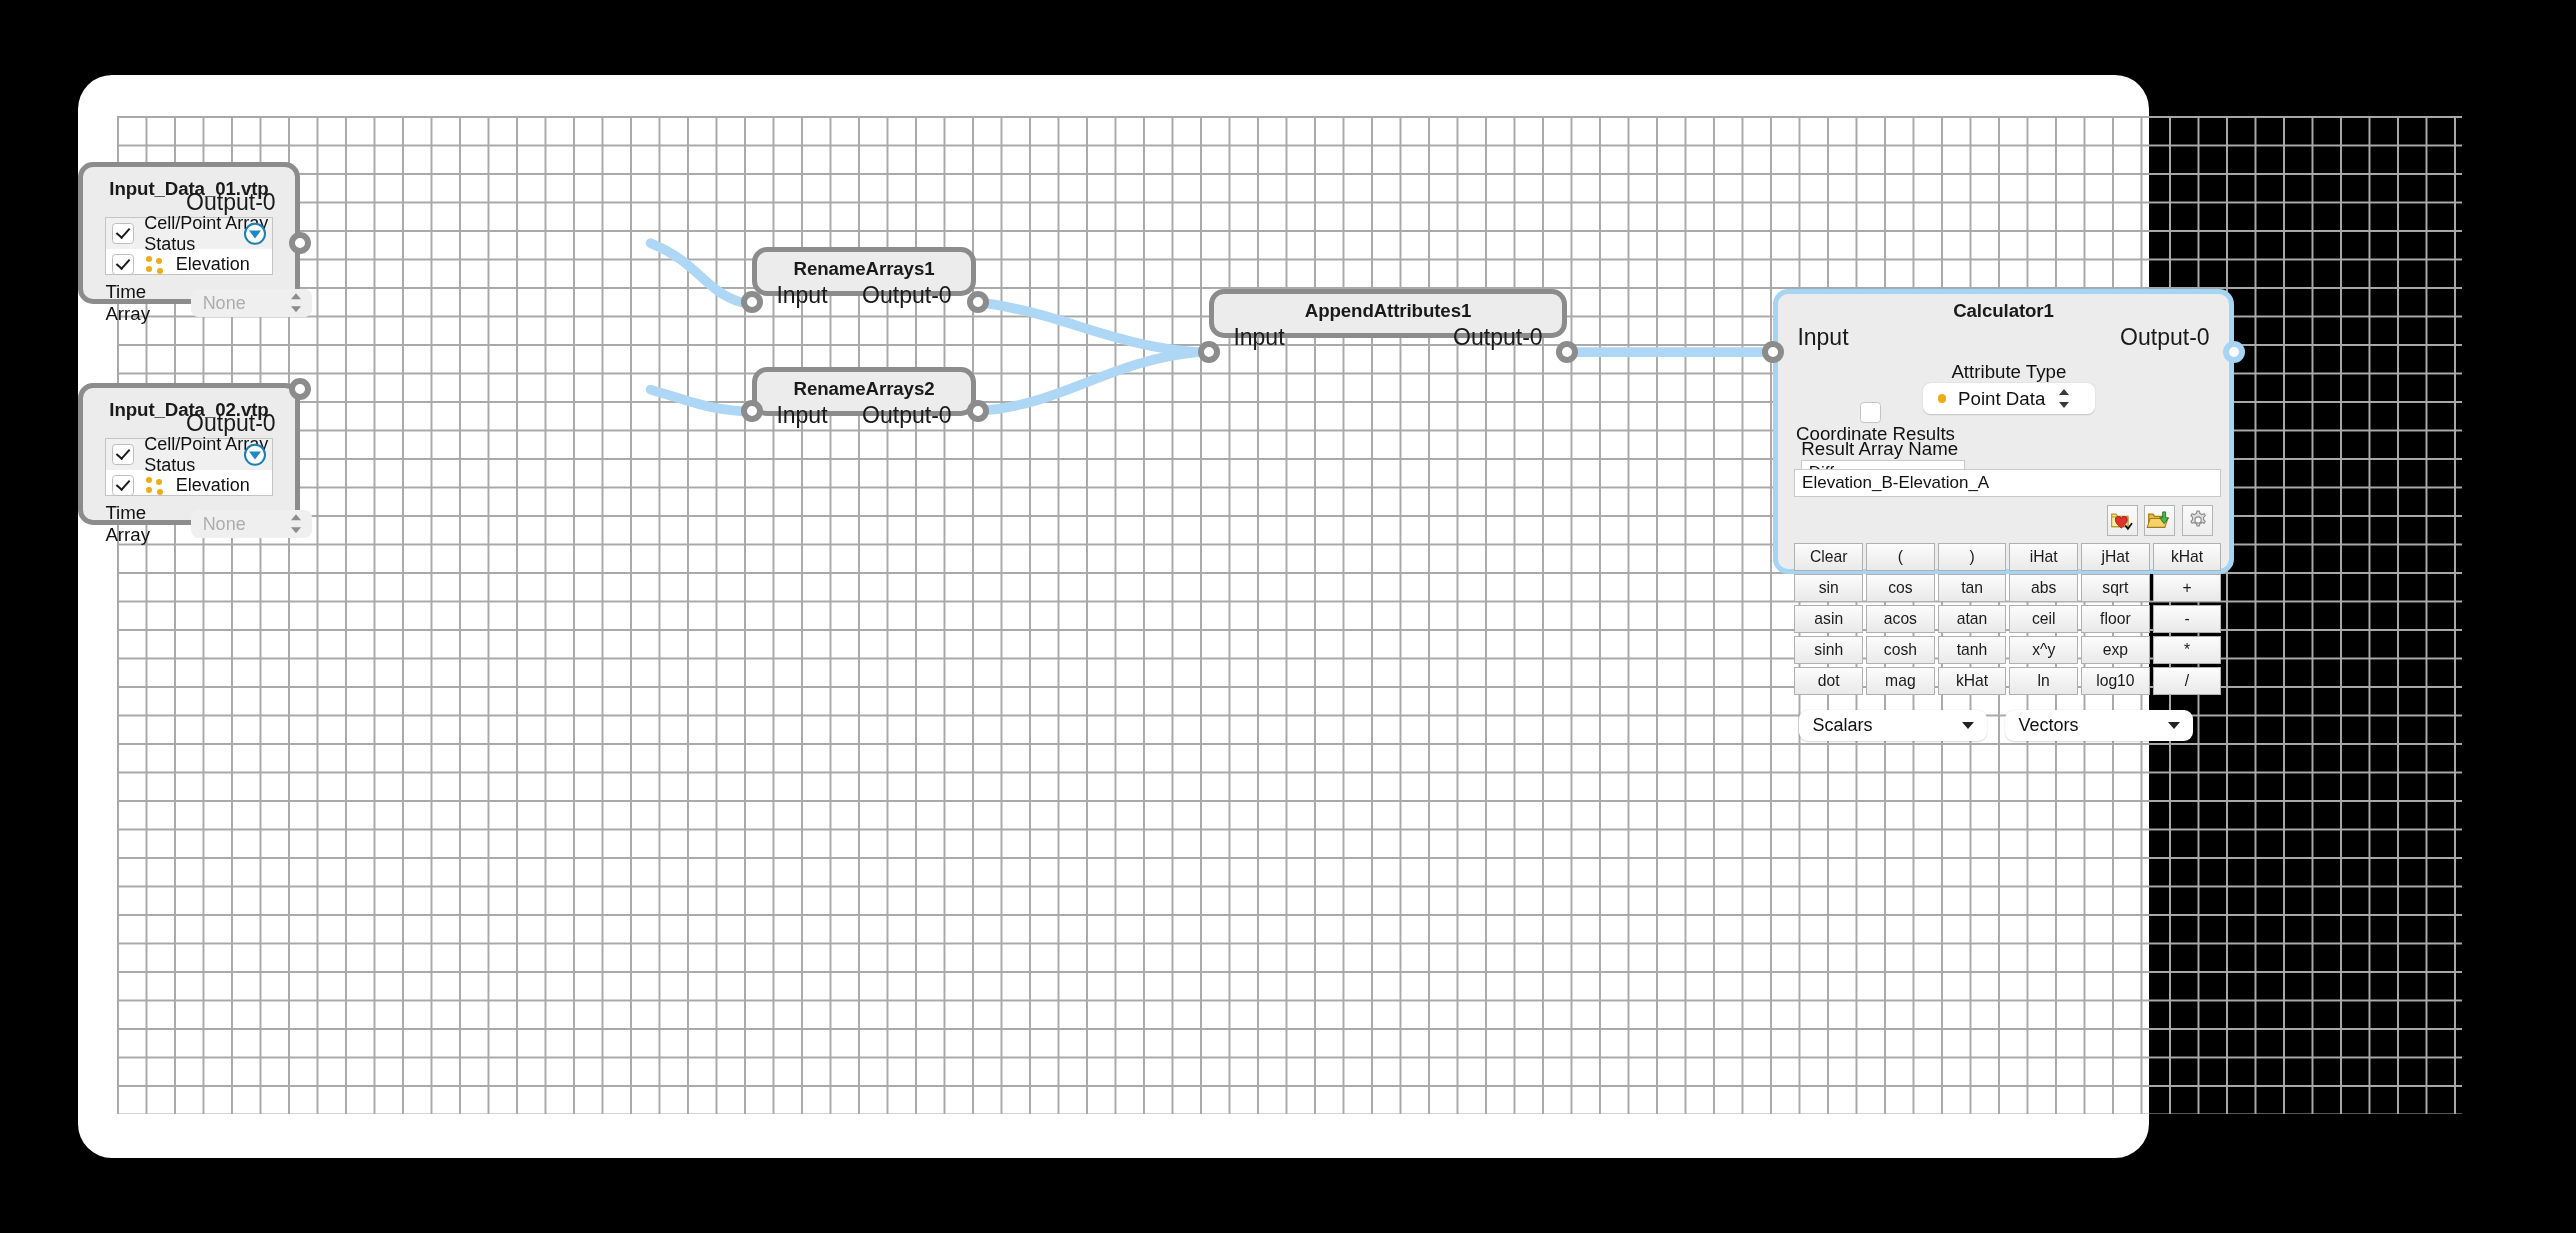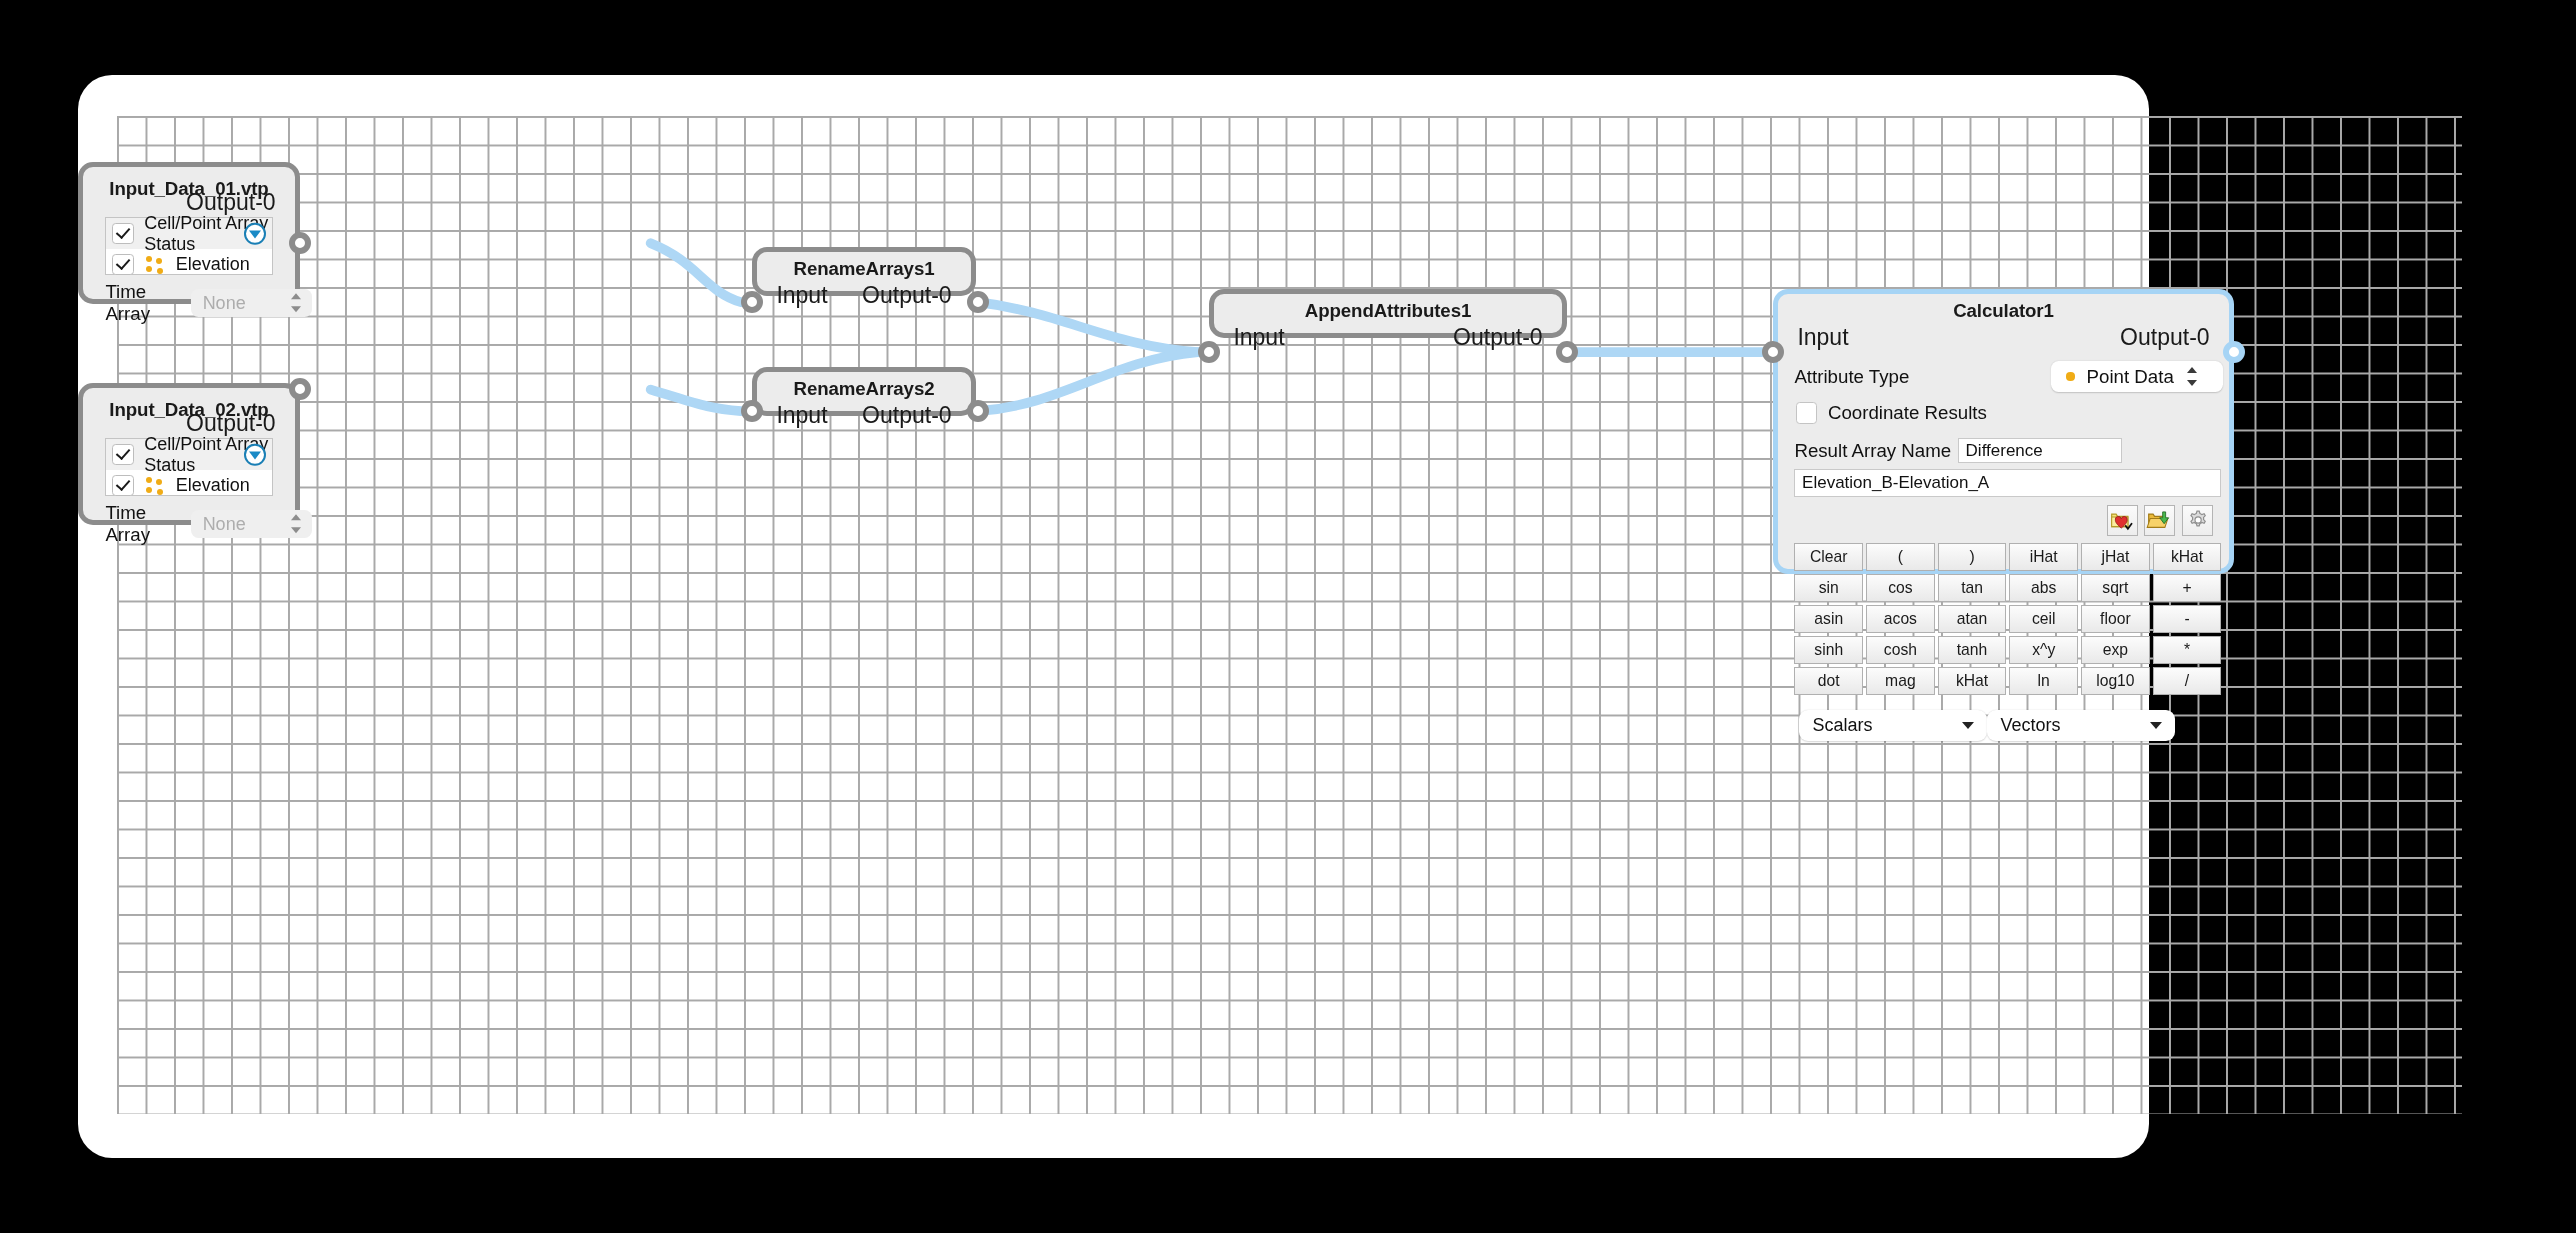--- a/index.html
+++ b/index.html
@@ -207,20 +207,21 @@
     border-right: 5.2px solid transparent;
   }
   .stepper::before { top: 0;    border-bottom: 6px solid #8d8d8d; }
   .stepper::after  { bottom: 0; border-top:    6px solid #8d8d8d; }
 
   
   .calc-row {
     position: absolute;
     display: flex;
     align-items: center;
+    flex-direction: column;
   }
   .calc-label {
     font-size: 18.7px;
     color: #111111;
   }
   .attr-combo {
     height: 31px;
     background: #ffffff;
     border-radius: 7.5px;
     display: flex;
@@ -513,21 +514,21 @@
         <div class="calc-btn">exp</div>
         <div class="calc-btn">*</div>
         <div class="calc-btn">dot</div>
         <div class="calc-btn">mag</div>
         <div class="calc-btn">kHat</div>
         <div class="calc-btn">ln</div>
         <div class="calc-btn">log10</div>
         <div class="calc-btn">/</div>
       </div>
 
-    <div style="position:absolute; left:21px; top:416px; display:flex; ">
+    <div style="position:absolute; left:21px; top:416px; display:flex; gap:18px;">
       <span class="sel-combo" style="width:188px;">
         <span>Scalars</span>
         <span class="chev"></span>
       </span>
       <span class="sel-combo" style="width:188px;">
         <span>Vectors</span>
         <span class="chev"></span>
       </span>
     </div>
   </div>

